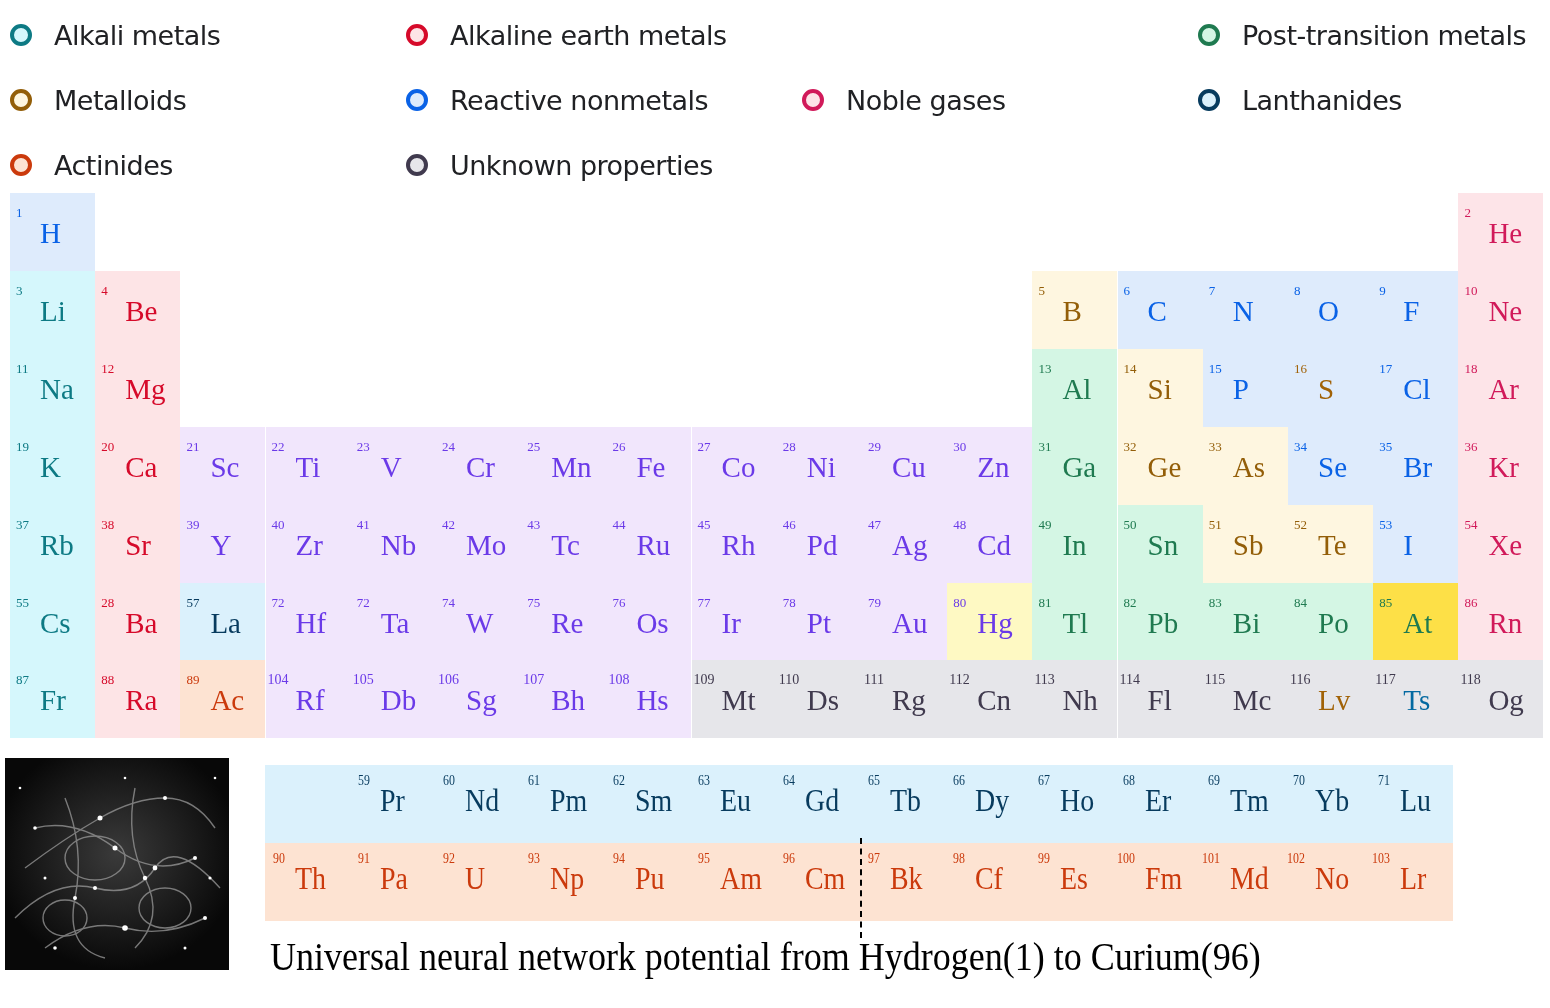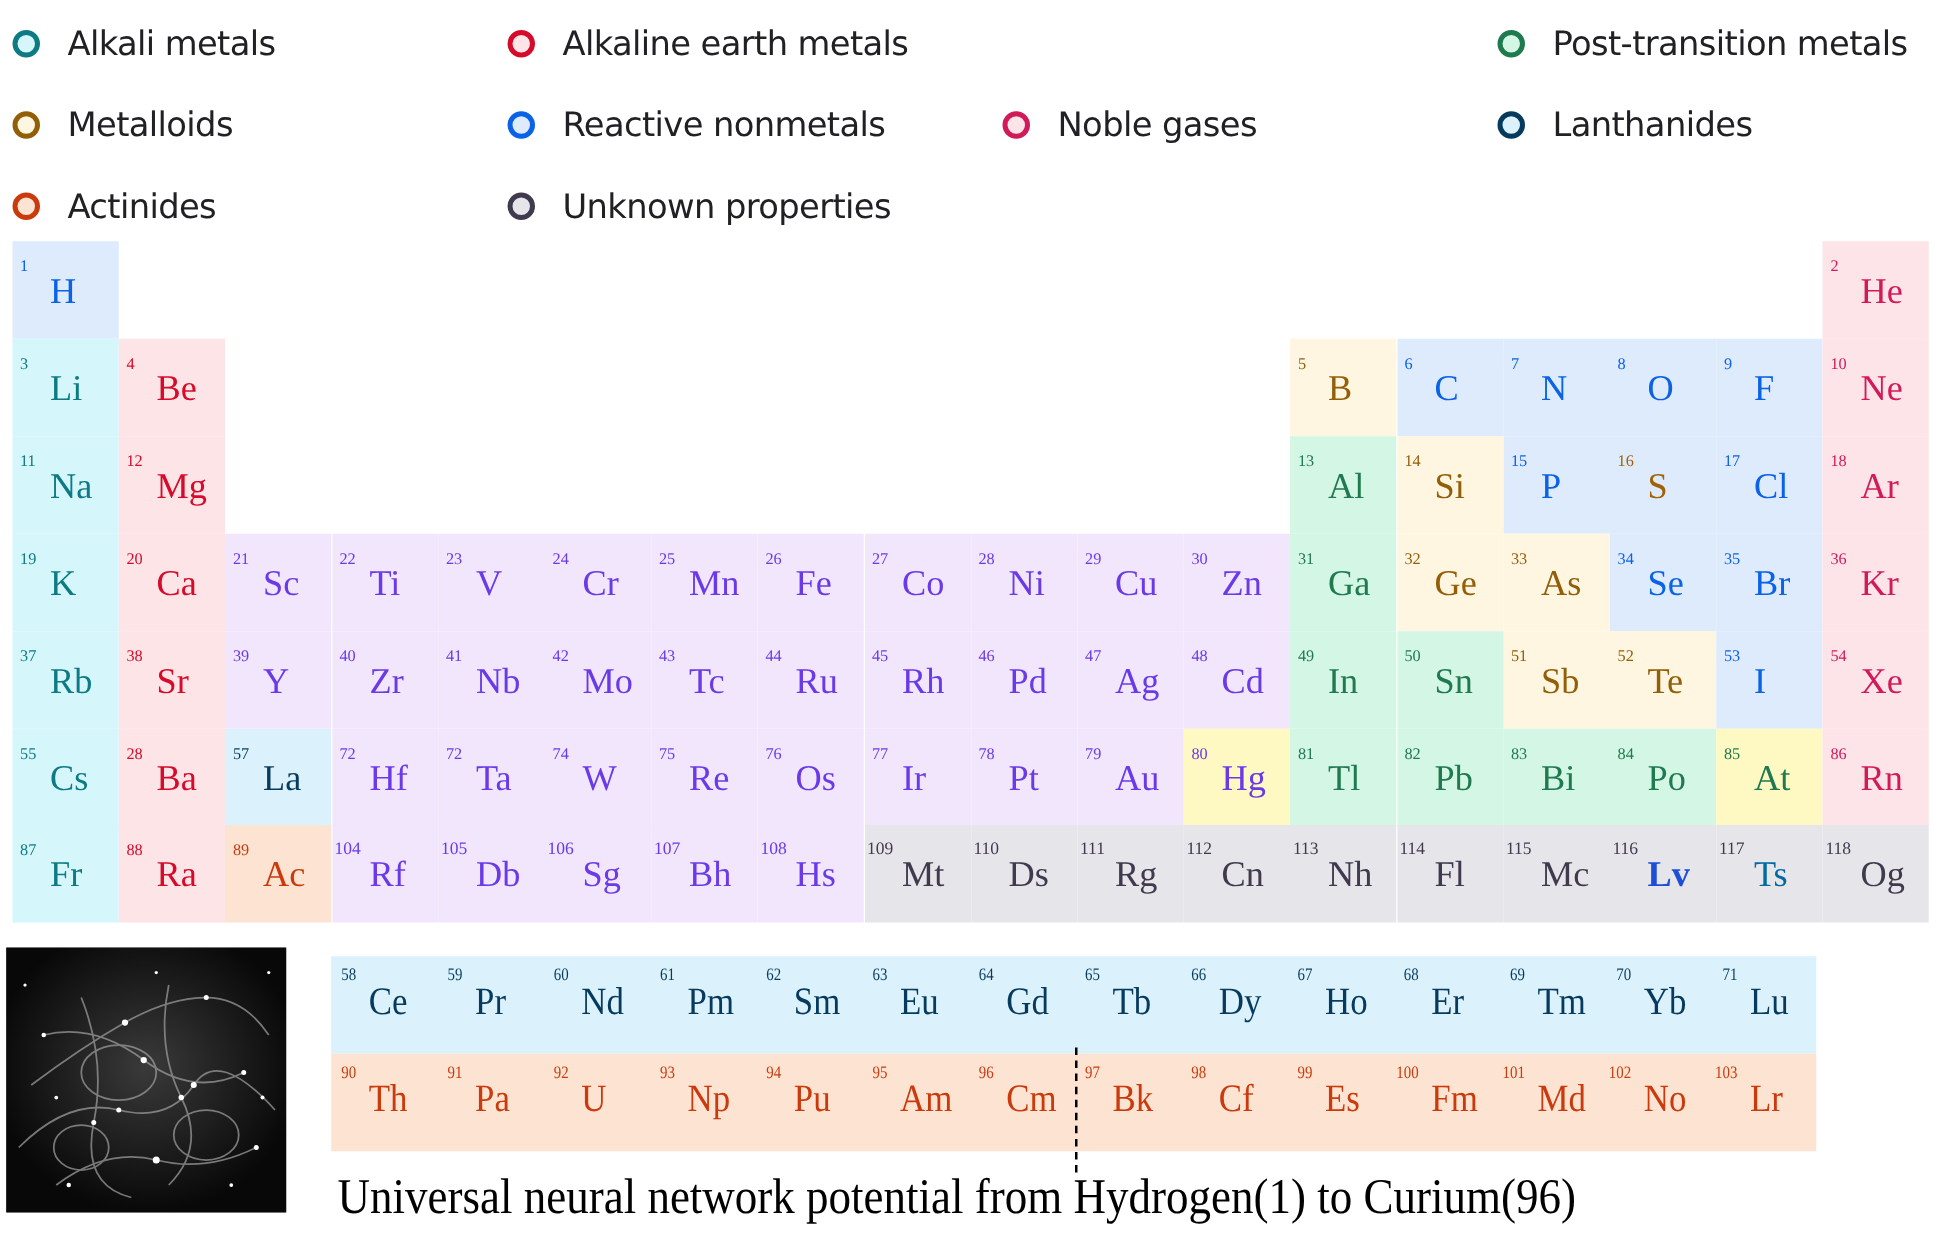--- a/index.html
+++ b/index.html
@@ -339,21 +339,21 @@
       <span class="sym">Pb</span>
     </div>
     <div class="cell" style="left: 1192.8px; top: 389.5px; background: rgb(212, 246, 228); color: rgb(31, 122, 80);">
       <span class="num">83</span>
       <span class="sym">Bi</span>
     </div>
     <div class="cell" style="left: 1278px; top: 389.5px; background: rgb(212, 246, 228); color: rgb(31, 122, 80);">
       <span class="num">84</span>
       <span class="sym">Po</span>
     </div>
-    <div class="cell" style="left: 1363.2px; top: 389.5px; background: #fef9c3; color: rgb(31, 122, 80);">
+    <div class="cell" style="left: 1363.2px; top: 389.5px; background: #fde047; color: rgb(31, 122, 80);">
       <span class="num">85</span>
       <span class="sym">At</span>
     </div>
     <div class="cell" style="left: 1448.4px; top: 389.5px; background: rgb(253, 228, 232); color: rgb(209, 26, 90);">
       <span class="num">86</span>
       <span class="sym">Rn</span>
     </div>
     <div class="cell" style="left: 0px; top: 467.4px; background: rgb(213, 247, 252); color: rgb(13, 122, 132);">
       <span class="num">87</span>
       <span class="sym">Fr</span>
@@ -409,21 +409,21 @@
     <div class="cell" style="left: 1107.6px; top: 467.4px; background: rgb(230, 230, 234); color: rgb(64, 58, 78);">
       <span class="num" style="left: 2px; font-size: 14px;">114</span>
       <span class="sym" style="color: rgb(64, 58, 78);">Fl</span>
     </div>
     <div class="cell" style="left: 1192.8px; top: 467.4px; background: rgb(230, 230, 234); color: rgb(64, 58, 78);">
       <span class="num" style="left: 2px; font-size: 14px;">115</span>
       <span class="sym" style="color: rgb(64, 58, 78);">Mc</span>
     </div>
     <div class="cell" style="left: 1278px; top: 467.4px; background: rgb(230, 230, 234); color: rgb(64, 58, 78);">
       <span class="num" style="left: 2px; font-size: 14px;">116</span>
-      <span class="sym" style="color: #1d4ed8; font-weight: bold;">Lv</span>
+      <span class="sym" style="color: #a16207;">Lv</span>
     </div>
     <div class="cell" style="left: 1363.2px; top: 467.4px; background: rgb(230, 230, 234); color: rgb(64, 58, 78);">
       <span class="num" style="left: 2px; font-size: 14px;">117</span>
       <span class="sym" style="color: #0369a1;">Ts</span>
     </div>
     <div class="cell" style="left: 1448.4px; top: 467.4px; background: rgb(230, 230, 234); color: rgb(64, 58, 78);">
       <span class="num" style="left: 2px; font-size: 14px;">118</span>
       <span class="sym" style="color: rgb(64, 58, 78);">Og</span>
     </div>
   </div>
@@ -465,24 +465,20 @@
         <circle cx="210" cy="20" r="1.3"></circle>
         <circle cx="180" cy="190" r="1.5"></circle>
       <circle cx="40" cy="120" r="1.5"></circle>
         <circle cx="120" cy="20" r="1.3"></circle>
         <circle cx="205" cy="120" r="1.6"></circle>
     </g>
   </svg>
 </div>
 
 <div class="ln-row" style="top: 765px; background: rgb(219, 241, 252);" id="lnrow">
-    <div class="ln-cell" style="left: 0px; color: rgb(7, 59, 94);">
-      <span class="num">58</span>
-      <span class="sym">Ce</span>
-    </div>
     <div class="ln-cell" style="left: 85px; color: rgb(7, 59, 94);">
       <span class="num">59</span>
       <span class="sym">Pr</span>
     </div>
     <div class="ln-cell" style="left: 170px; color: rgb(7, 59, 94); text-align: right;">
       <span class="num">60</span>
       <span class="sym">Nd</span>
     </div>
     <div class="ln-cell" style="left: 255px; color: rgb(7, 59, 94);">
       <span class="num">61</span>

